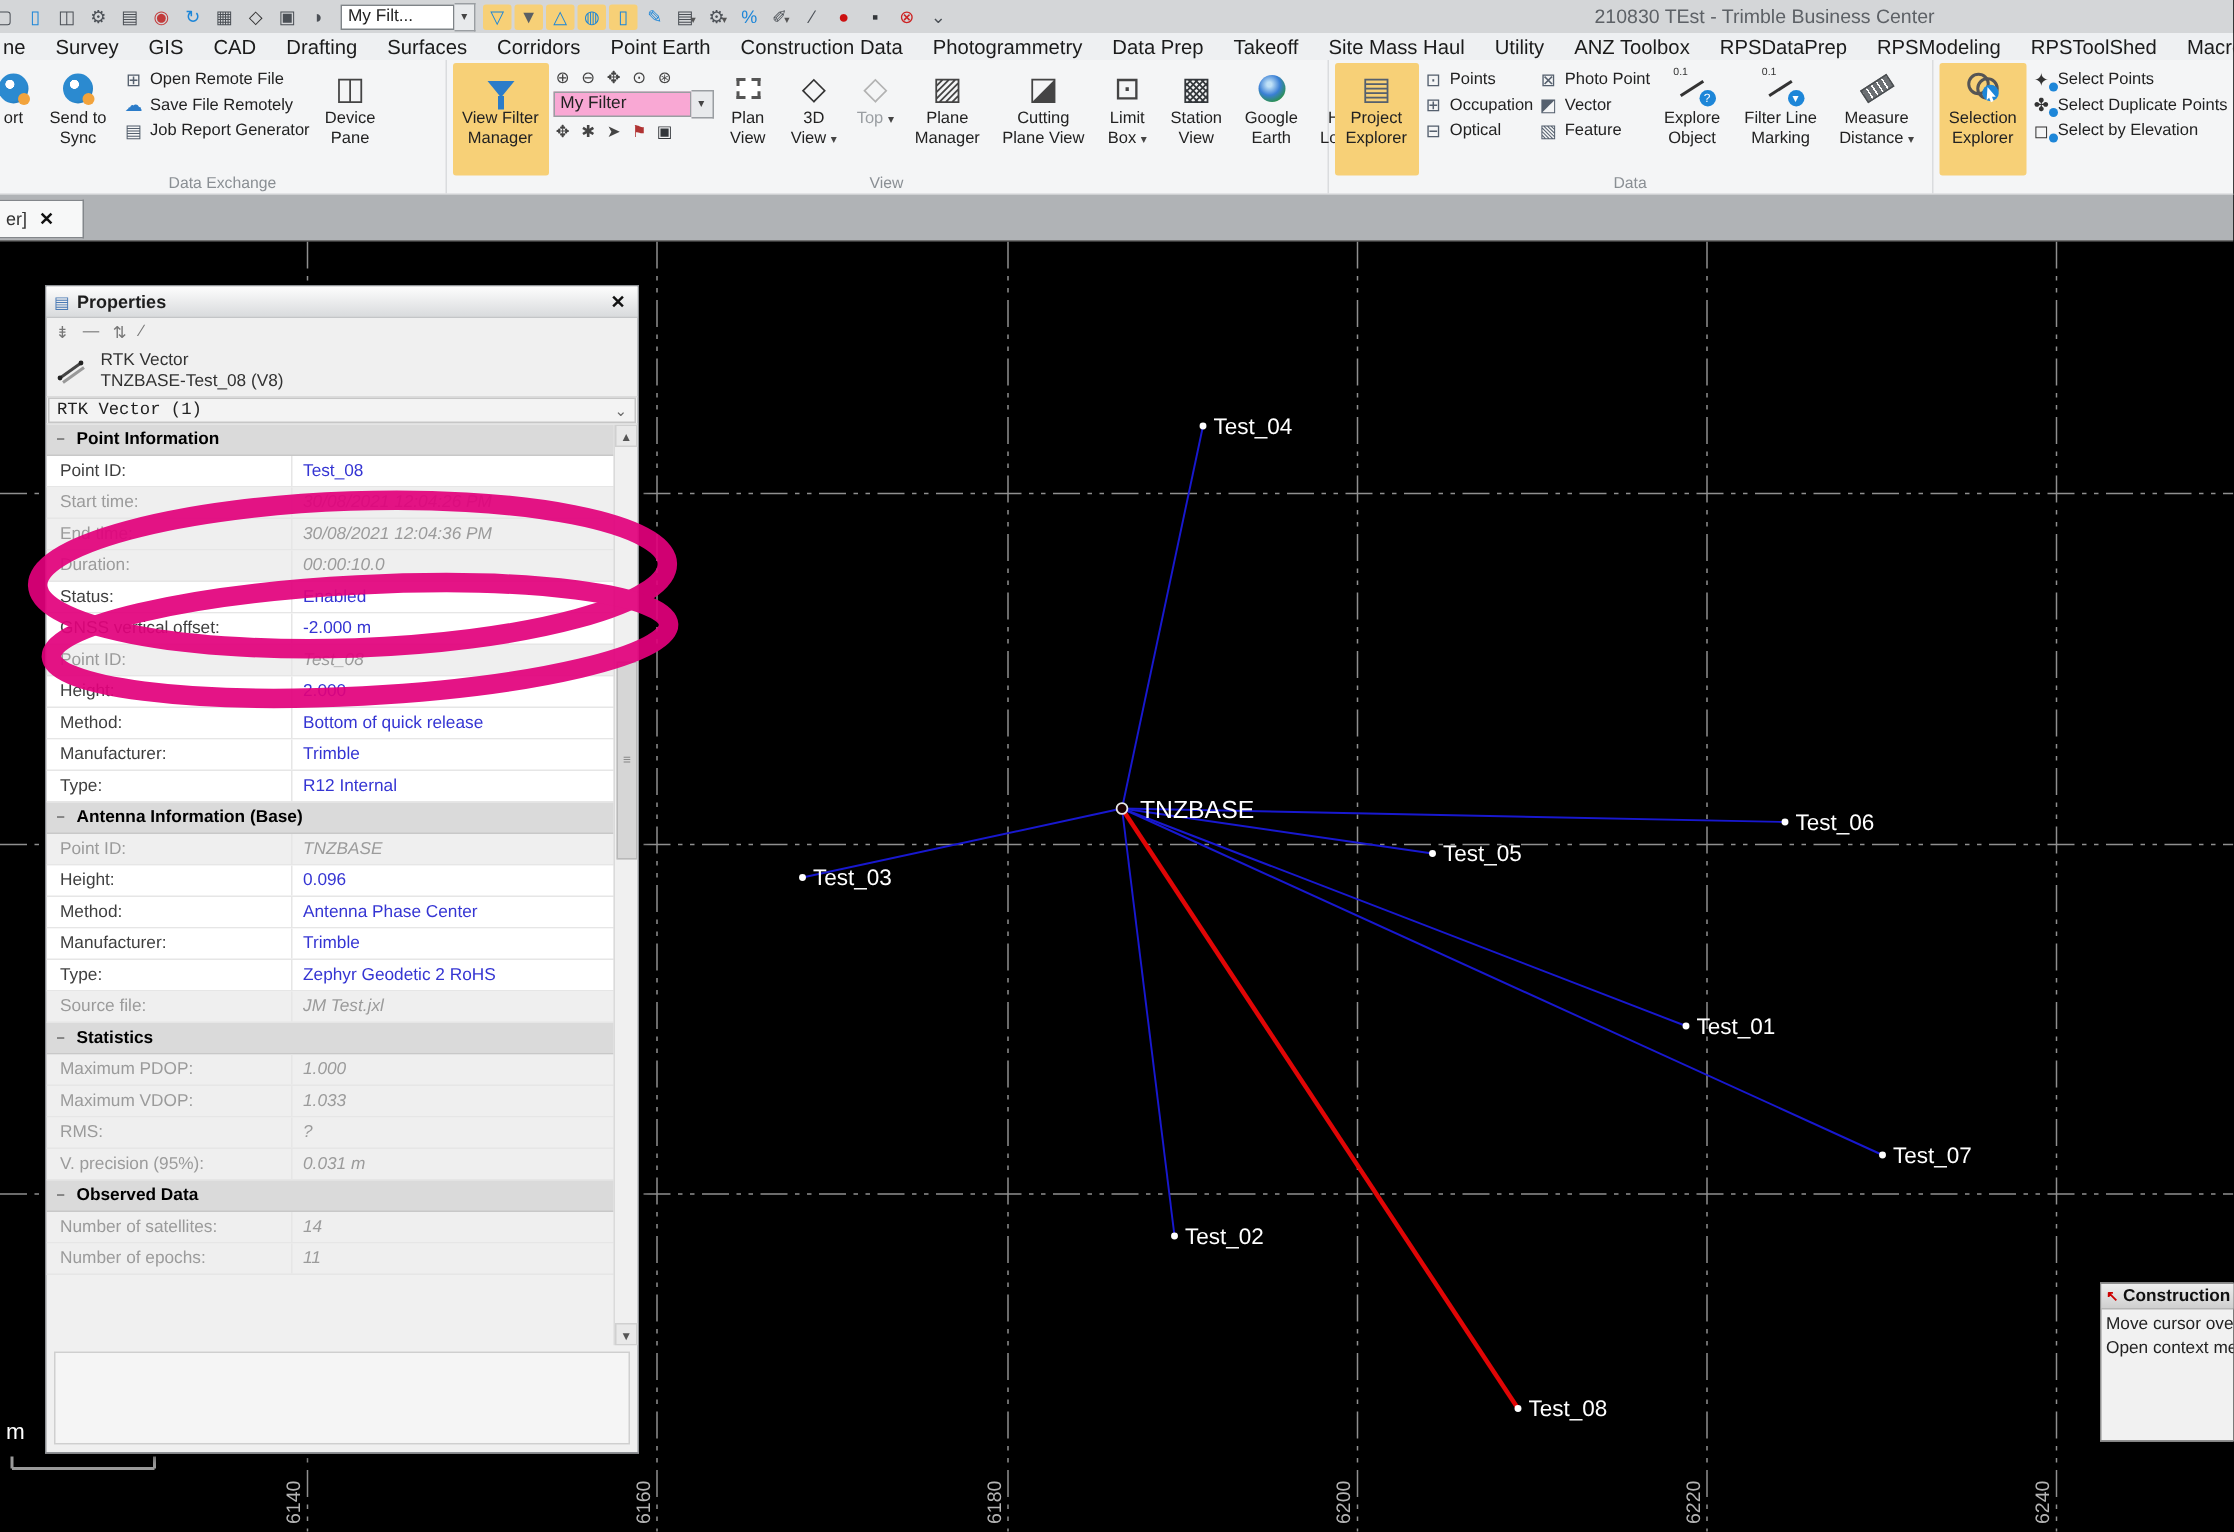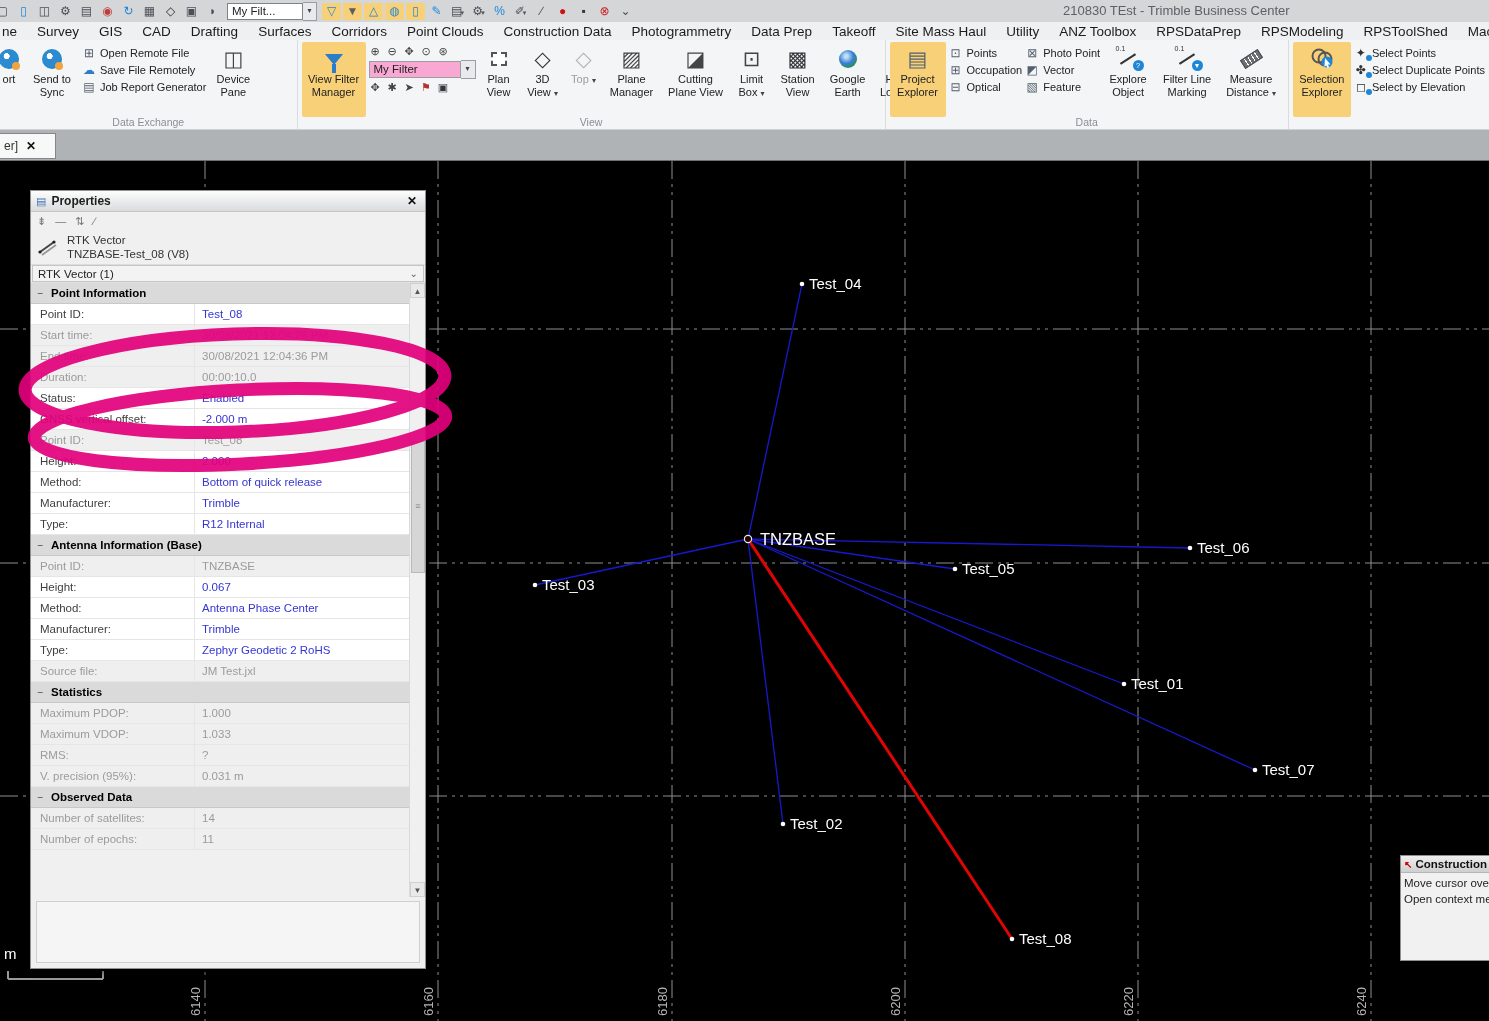--- a/index.html
+++ b/index.html
@@ -91,38 +91,38 @@
            display:flex;align-items:center;padding:0 5px;gap:5px;flex:0 0 auto;}
   #p-title .ptico{font-size:11px;color:#4a7ab5;}
   #p-title .pttext{font-size:12px;font-weight:bold;color:#1e1e1e;flex:1;}
   #p-title .pclose{font-size:12px;font-weight:bold;color:#111;padding:0 3px;}
   #p-tools{height:18px;display:flex;align-items:center;gap:9px;padding-left:6px;flex:0 0 auto;}
   #p-tools span{font-size:11px;color:#777;}
   #p-obj{height:34px;display:flex;align-items:center;gap:8px;padding-left:6px;border-bottom:1px solid #dcdcdc;flex:0 0 auto;}
   #p-obj .o1{font-size:11.5px;color:#333;line-height:1.25;}
   #p-combo{height:17px;margin:0 1px;background:#f3f3f3;border:1px solid #c6c6c6;display:flex;align-items:center;
            padding:0 5px;font-size:11.5px;color:#222;flex:0 0 auto;box-sizing:border-box;}
-  #p-combo .cv{flex:1;}
+  #p-combo .cv{flex:1;font-family:Liberation Mono, monospace;}
   #p-combo .ch{font-size:10px;color:#666;}
   #p-gridwrap{flex:1;position:relative;overflow:hidden;border-top:1px solid #e0e0e0;}
   #p-grid{position:absolute;left:0;top:0;right:15px;}
   .p-sec{height:20px;background:#dadada;border-bottom:1px solid #c8c8c8;display:flex;align-items:center;
          gap:6px;padding-left:5px;}
   .p-sec .collapse{font-size:10px;color:#444;width:9px;text-align:center;}
   .p-sec .sectitle{font-size:11.5px;font-weight:bold;color:#000;}
   .p-row{height:21px;display:flex;border-bottom:1px solid #e6e6e6;box-sizing:border-box;}
   .p-row .pl{width:164px;padding-left:9px;font-size:11.5px;display:flex;align-items:center;
              border-right:1px solid #e6e6e6;box-sizing:border-box;}
   .p-row .pv{flex:1;padding-left:7px;font-size:11.5px;display:flex;align-items:center;}
   .p-row.ed{background:#fff;}
   .p-row.ed .pl{color:#3f3f3f;}
   .p-row.ed .pv{color:#3535d3;}
   .p-row.ro{background:#efefef;}
   .p-row.ro .pl{color:#9b9b9b;}
-  .p-row.ro .pv{color:#9b9b9b;}
+  .p-row.ro .pv{color:#9b9b9b;font-style:italic;}
   #p-scroll{position:absolute;right:0;top:0;bottom:0;width:15px;background:#f0f0f0;border-left:1px solid #dadada;}
   #p-scroll .sb{position:absolute;left:0;width:15px;height:15px;font-size:8px;line-height:15px;text-align:center;
                 color:#555;background:#e9e9e9;border:1px solid #d0d0d0;box-sizing:border-box;}
   #p-scroll .up{top:0;}
   #p-scroll .dn{bottom:0;}
   #p-scroll .thumb{position:absolute;left:1px;top:158px;width:12px;height:130px;background:#d6d6d6;border:1px solid #b9b9b9;
                    font-size:9px;color:#8a8a8a;text-align:center;line-height:128px;}
   #p-desc{height:60px;margin:4px 5px 5px 5px;background:#f5f5f5;border:1px solid #cfcfcf;flex:0 0 auto;}
 
   
@@ -181,21 +181,21 @@
   </div>
 
   <div id="tabrow">
       <span class="tab">ne</span>
       <span class="tab">Survey</span>
       <span class="tab">GIS</span>
       <span class="tab">CAD</span>
       <span class="tab">Drafting</span>
       <span class="tab">Surfaces</span>
       <span class="tab">Corridors</span>
-      <span class="tab">Point Clouds</span>
+      <span class="tab">Point Earth</span>
       <span class="tab">Construction Data</span>
       <span class="tab">Photogrammetry</span>
       <span class="tab">Data Prep</span>
       <span class="tab">Takeoff</span>
       <span class="tab">Site Mass Haul</span>
       <span class="tab">Utility</span>
       <span class="tab">ANZ Toolbox</span>
       <span class="tab">RPSDataPrep</span>
       <span class="tab">RPSModeling</span>
       <span class="tab">RPSToolShed</span>
@@ -537,21 +537,21 @@
           <div class="p-sec">
             <span class="collapse">−</span>
             <span class="sectitle">Antenna Information (Base)</span>
           </div>
           <div class="p-row ro">
             <span class="pl">Point ID:</span>
             <span class="pv">TNZBASE</span>
           </div>
           <div class="p-row ed">
             <span class="pl">Height:</span>
-            <span class="pv">0.067</span>
+            <span class="pv">0.096</span>
           </div>
           <div class="p-row ed">
             <span class="pl">Method:</span>
             <span class="pv">Antenna Phase Center</span>
           </div>
           <div class="p-row ed">
             <span class="pl">Manufacturer:</span>
             <span class="pv">Trimble</span>
           </div>
           <div class="p-row ed">

